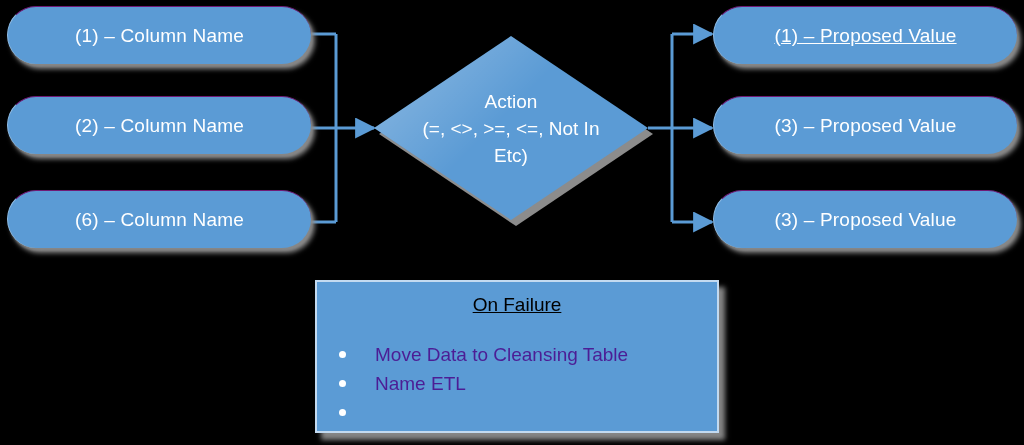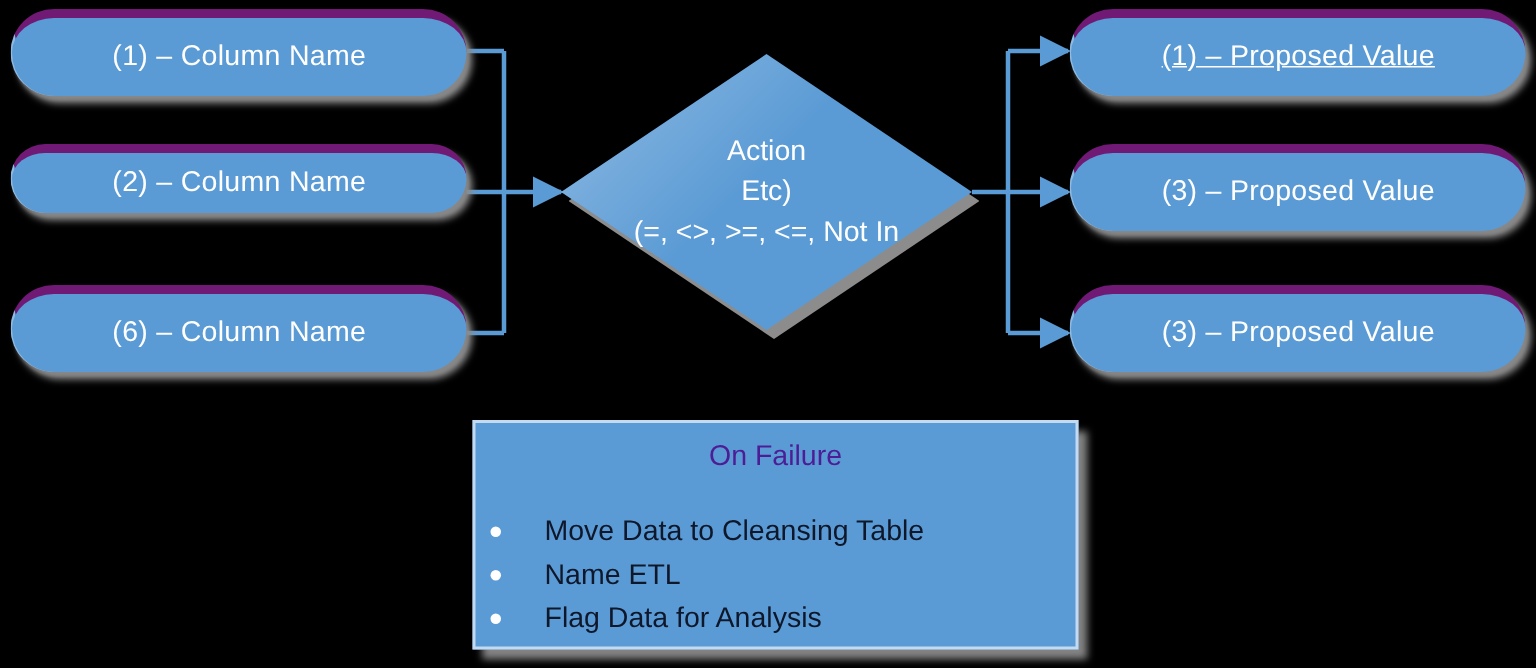--- a/index.html
+++ b/index.html
@@ -15,21 +15,21 @@
     overflow: hidden;
     font-family: "Liberation Sans", sans-serif;
   }
 
   
   .pill {
     position: absolute;
     box-sizing: border-box;
     background: #5B9BD5;
     border-radius: 34px;
-    border-top: 6px solid #701a75;
+    border-top: 1px solid #701a75;
     border-left: 1px solid #8FBCE4;
     display: flex;
     align-items: center;
     justify-content: center;
     color: #FFFFFF;
     font-size: 19px;
     letter-spacing: .2px;
     text-align: right;
     box-shadow: 4px 5px 5px rgba(140,140,140,0.95),
                 2px 3px 2px rgba(120,120,120,0.6);
@@ -86,30 +86,31 @@
     left: 315px;
     top: 280px;
     width: 404px;
     height: 153px;
     box-sizing: border-box;
     background: #5B9BD5;
     border: 2px solid #C3DAF0;
     box-shadow: 6px 7px 5px rgba(140,140,140,0.95);
   }
   .panel-title {
-    color: #4c1d95;
+    color: #000000;
     font-size: 19px;
     text-align: center;
     margin-top: 12px;
+    text-decoration: underline;
   }
   .panel-list {
     list-style: none;
     margin: 24px 12px 0 0;
-    padding: 0 0 0 0;
-    color: #0f172a;
+    padding: 0 0 0 12px;
+    color: #4c1d95;
     font-size: 19px;
   }
   .panel-list li {
     position: relative;
     padding-left: 46px;
     line-height: 29px;
     white-space: nowrap;
   }
   .panel-list li .bullet {
     position: absolute;
@@ -156,37 +157,37 @@
       <path d="M 672 34 L 712 34" marker-end="url(#arrow)"></path>
       <path d="M 672 128 L 712 128" marker-end="url(#arrow)"></path>
       <path d="M 672 222 L 712 222" marker-end="url(#arrow)"></path>
     </g>
   </svg>
 
   <div class="pill" style="left:7px; top:6px; width:304px; height:58px;">
     <span class="pill-label">(1) – Column Name</span>
   </div>
 
-  <div class="pill" style="left:7px; top:96px; width:304px; height:46px;">
+  <div class="pill" style="left:7px; top:96px; width:304px; height:58px;">
     <span class="pill-label">(2) – Column Name</span>
   </div>
 
   <div class="pill" style="left:7px; top:190px; width:304px; height:58px;">
     <span class="pill-label">(6) – Column Name</span>
   </div>
 
   <div class="diamond-wrap">
     <div class="diamond-shadow"></div>
     <div class="diamond-shape">
       <div class="diamond-hl"></div>
     </div>
     <div class="diamond-text">
       <div>Action</div>
+      <div>(=, &lt;&gt;, &gt;=, &lt;=, Not In</div>
       <div>Etc)</div>
-      <div>(=, &lt;&gt;, &gt;=, &lt;=, Not In</div>
     </div>
   </div>
 
   <div class="pill" style="left:713px; top:6px; width:304px; height:58px;text-decoration:underline;">
     <span class="pill-label">(1) – Proposed Value</span>
   </div>
 
   <div class="pill" style="left:713px; top:96px; width:304px; height:58px;">
     <span class="pill-label">(3) – Proposed Value</span>
   </div>
@@ -201,18 +202,17 @@
       <li>
         <span class="bullet"></span>
         <span>Move Data to Cleansing Table</span>
       </li>
       <li>
         <span class="bullet"></span>
         <span>Name ETL</span>
       </li>
       <li>
         <span class="bullet"></span>
-        <span>Flag Data for Analysis</span>
       </li>
     </ul>
   </div>
 
 </div>
 
 </body></html>

